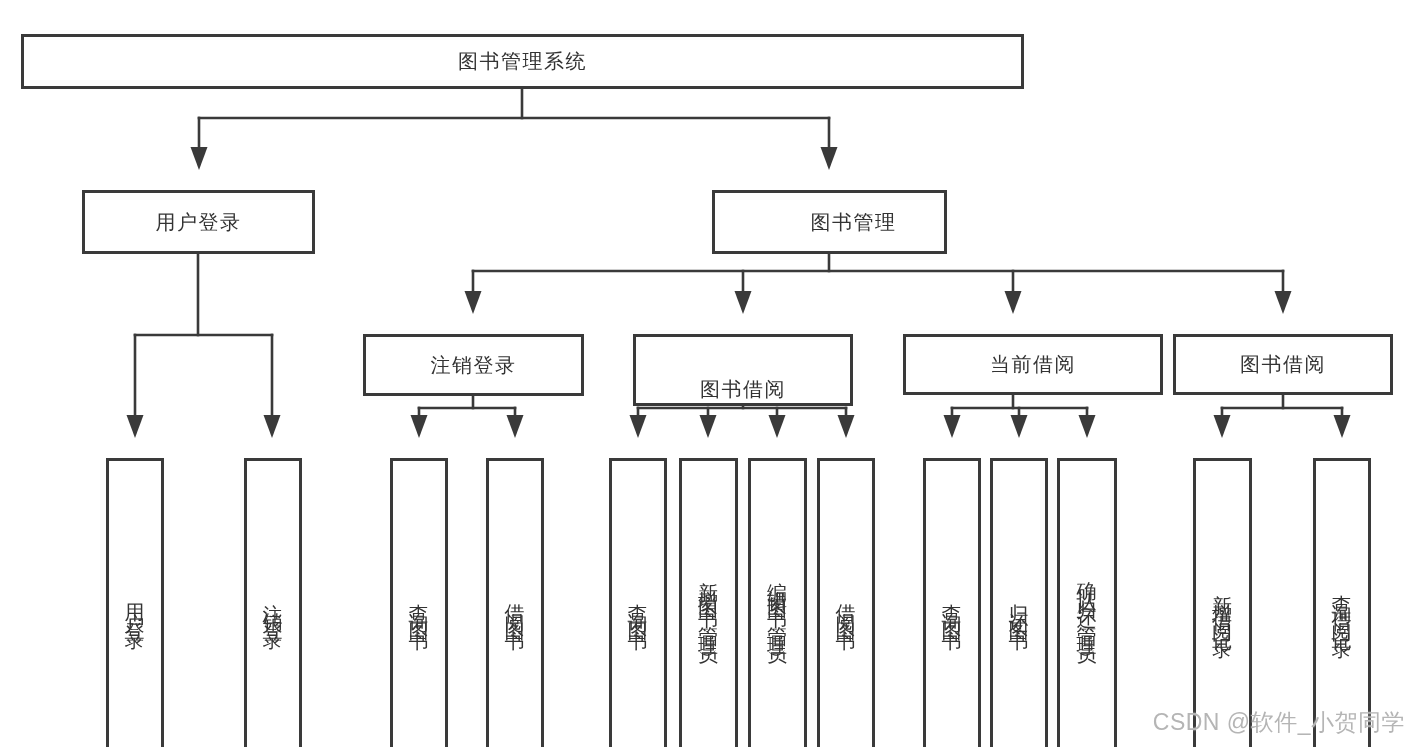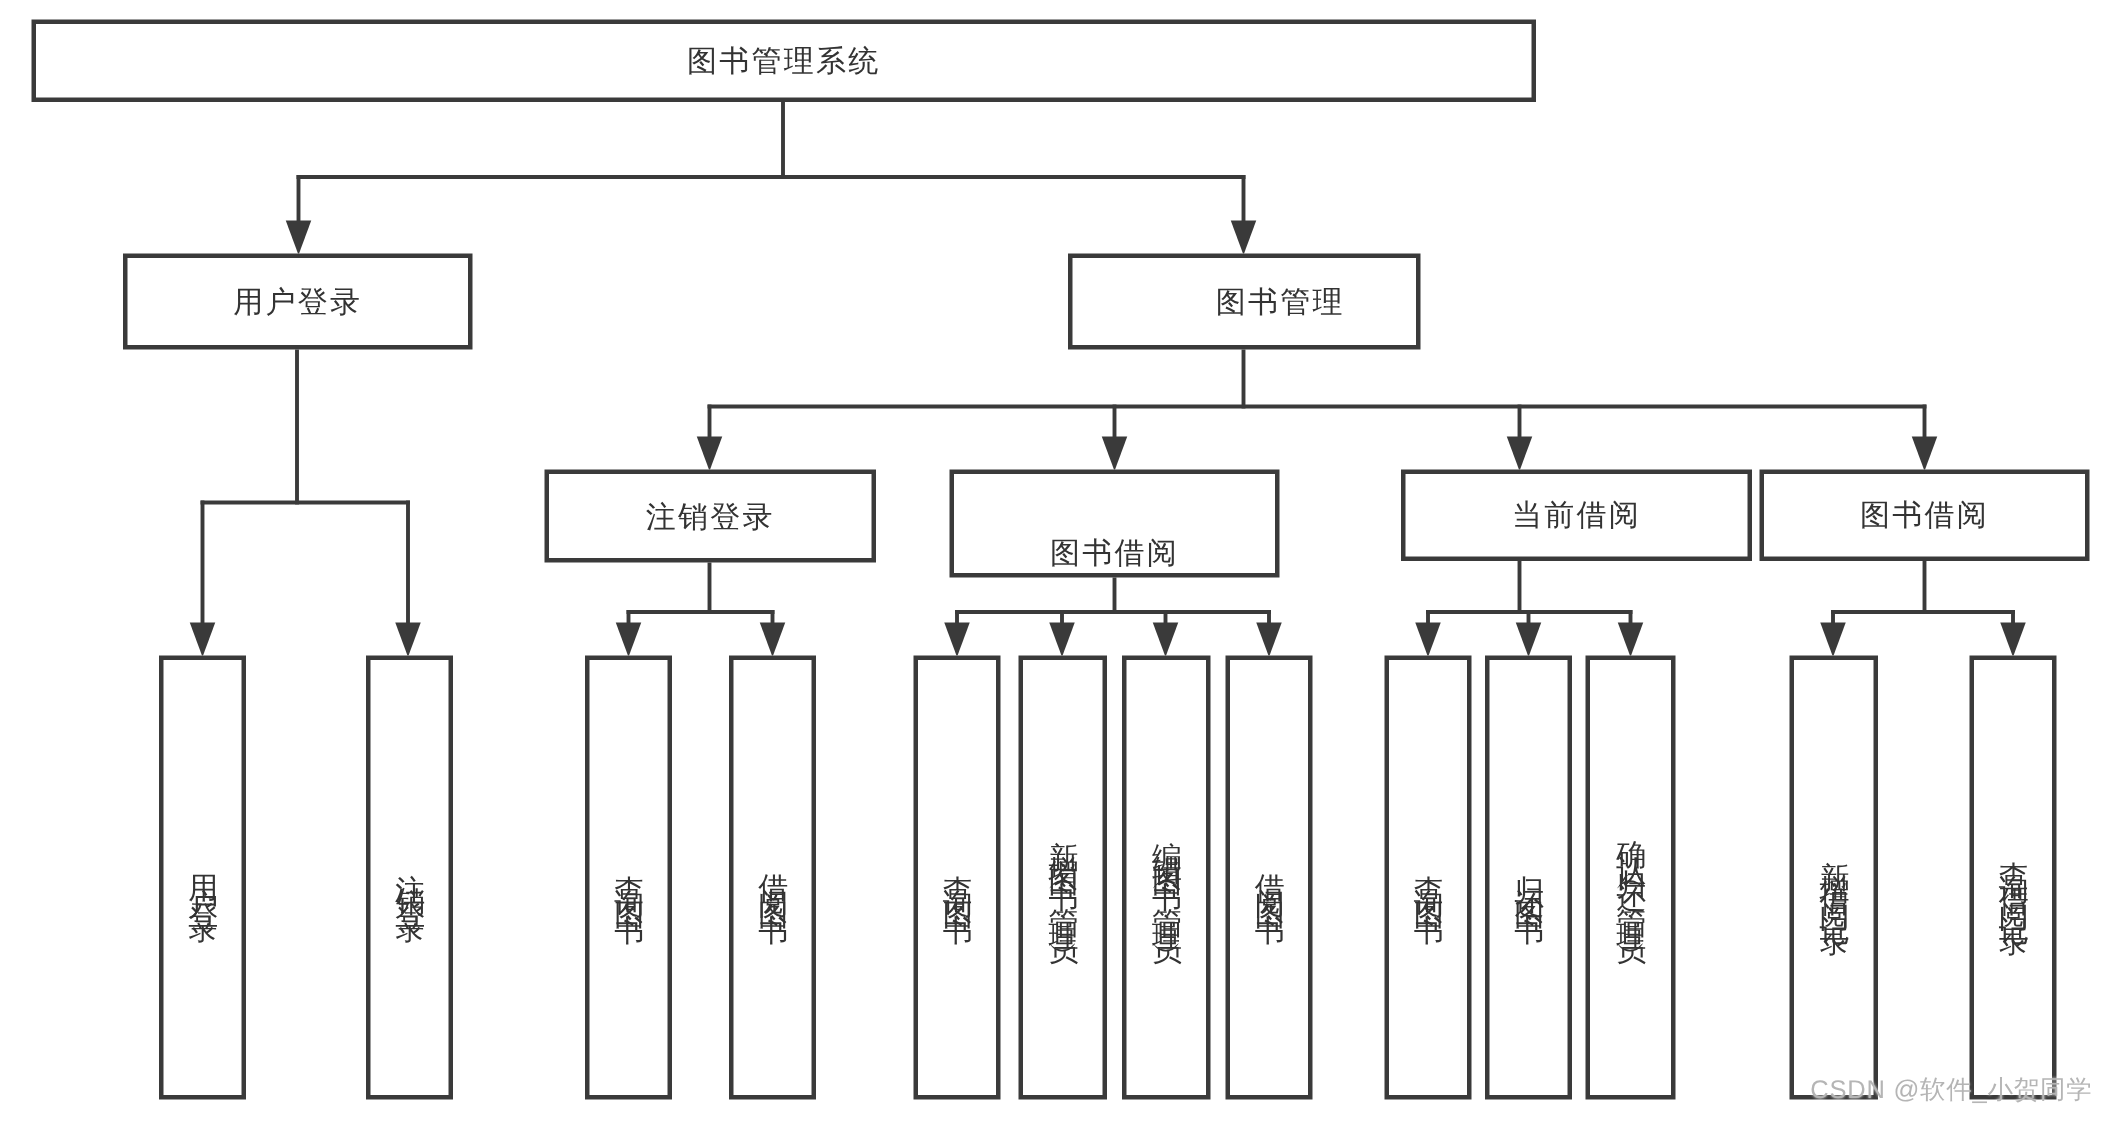--- a/index.html
+++ b/index.html
@@ -20,37 +20,38 @@
     position: absolute;
     box-sizing: border-box;
     border: 3px solid #3a3a3a;
     background: #ffffff;
     display: flex;
     align-items: center;
     justify-content: center;
     color: #333333;
     font-size: 20px;
     z-index: 2;
+    margin-top: 21px;
   }
   .node .h-label {
     letter-spacing: 1.5px;
     white-space: nowrap;
   }
   .node .v-label {
     writing-mode: vertical-rl;
     text-orientation: mixed;
     letter-spacing: 9px;
     line-height: 1;
     white-space: nowrap;
   }
   .watermark {
     position: absolute;
-    right: 10px;
+    right: 0;
     bottom: 9px;
-    font-size: 17px;
+    font-size: 23px;
     letter-spacing: 0.5px;
     color: #b5b5b5;
     text-shadow: 0 0 2px #ffffff;
     z-index: 3;
     white-space: nowrap;
     text-align: right;
   }
 </style>
 </head>
 <body>
@@ -119,21 +120,21 @@
       </div>
       <div class="node" style="left: 712px; top: 169px; width: 235px; height: 64px; border-color: rgb(58, 58, 58); padding-left: 48px;">
         <span class="h-label">图书管理</span>
       </div>
       <div class="node" style="left: 363px; top: 313px; width: 221px; height: 62px; border-color: rgb(58, 58, 58);">
         <span class="h-label">注销登录</span>
       </div>
       <div class="node" style="left: 633px; top: 313px; width: 220px; height: 72px; border-color: rgb(58, 58, 58); align-items: flex-end;">
         <span class="h-label">图书借阅</span>
       </div>
-      <div class="node" style="left: 934px; top: 313px; width: 234px; height: 61px; border-color: rgb(58, 58, 58);">
+      <div class="node" style="left: 903px; top: 313px; width: 260px; height: 61px; border-color: rgb(58, 58, 58);">
         <span class="h-label">当前借阅</span>
       </div>
       <div class="node" style="left: 1173px; top: 313px; width: 220px; height: 61px; border-color: rgb(58, 58, 58);">
         <span class="h-label">图书借阅</span>
       </div>
       <div class="node" style="left: 106px; top: 437px; width: 58px; height: 296px; border-color: rgb(58, 58, 58);">
         <span class="v-label">用户登录</span>
       </div>
       <div class="node" style="left: 244px; top: 437px; width: 58px; height: 296px; border-color: rgb(58, 58, 58);">
         <span class="v-label">注销登录</span>

